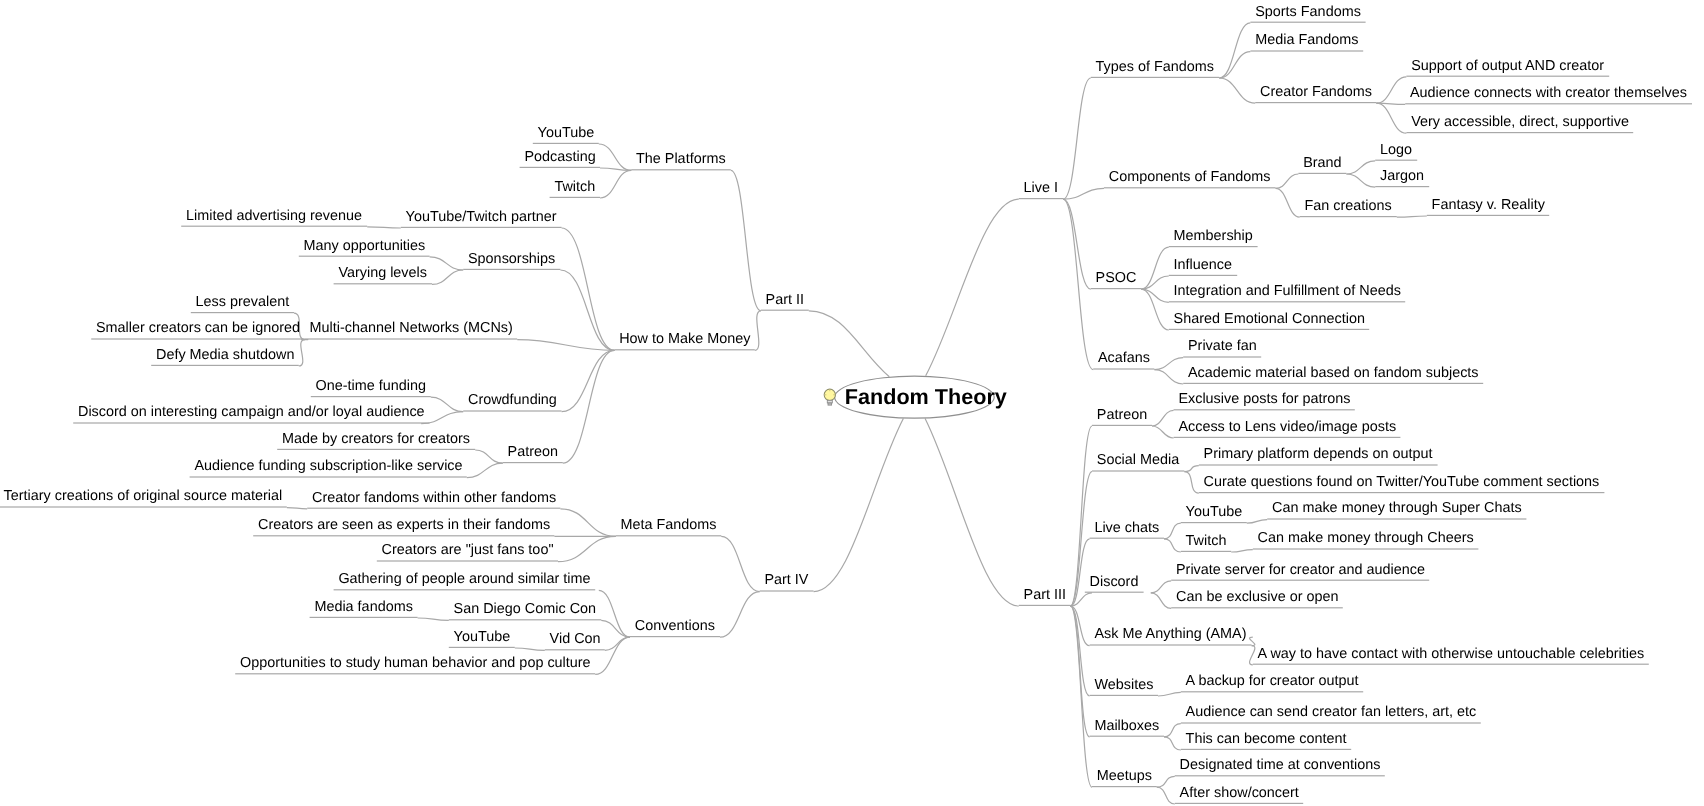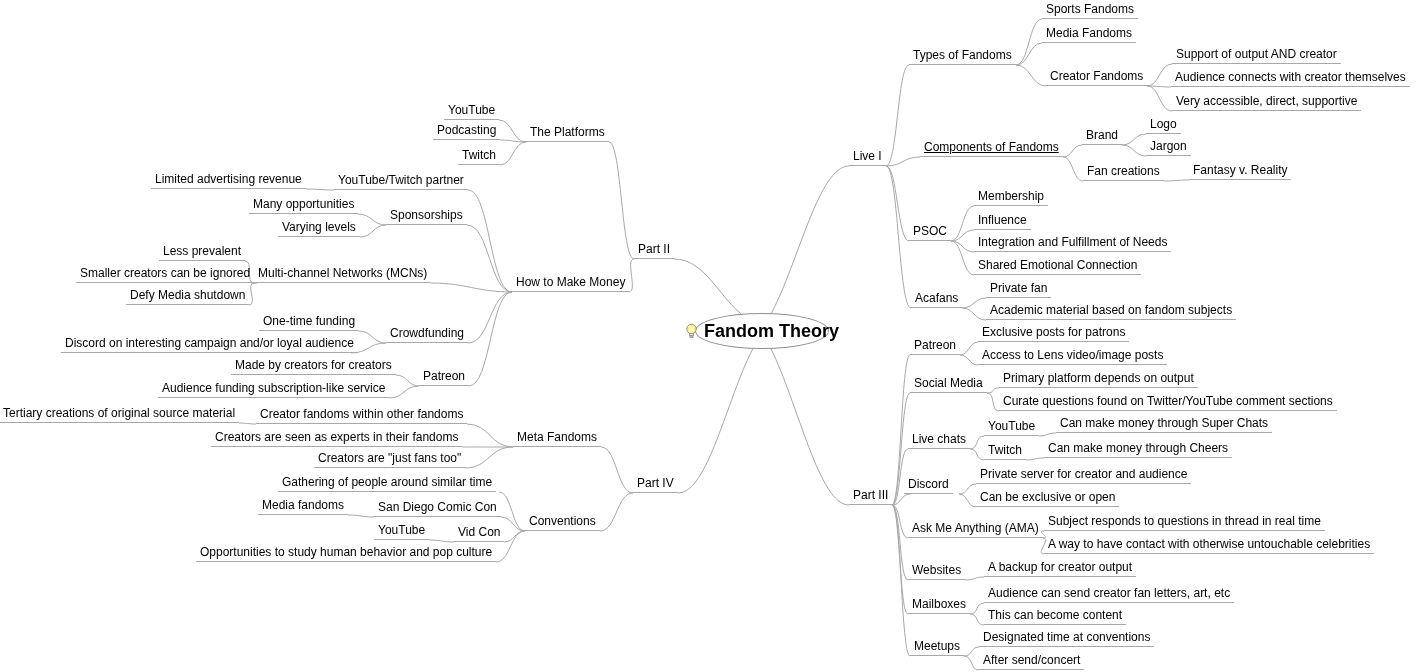--- a/index.html
+++ b/index.html
@@ -127,21 +127,21 @@
       <span class="root-label">Fandom Theory</span>
     </div>
   <div class="node" style="left: 849px; top: 149px;">Live I</div>
       <div class="node" style="left: 909px; top: 48px;">Types of Fandoms</div>
       <div class="node" style="left: 1042px; top: 2px;">Sports Fandoms</div>
       <div class="node" style="left: 1042px; top: 26px;">Media Fandoms</div>
       <div class="node" style="left: 1046px; top: 69px;">Creator Fandoms</div>
       <div class="node" style="left: 1172px; top: 47px;">Support of output AND creator</div>
       <div class="node" style="left: 1171px; top: 70px;">Audience connects with creator themselves</div>
       <div class="node" style="left: 1172px; top: 94px;">Very accessible, direct, supportive</div>
-      <div class="node" style="left: 920px; top: 140px; text-decoration: underline;">Components of Fandoms</div>
+      <div class="node" style="left: 920px; top: 140px;">Components of Fandoms</div>
       <div class="node" style="left: 1082px; top: 128px;">Brand</div>
       <div class="node" style="left: 1146px; top: 117px;">Logo</div>
       <div class="node" style="left: 1146px; top: 139px;">Jargon</div>
       <div class="node" style="left: 1083px; top: 164px;">Fan creations</div>
       <div class="node" style="left: 1189px; top: 163px;">Fantasy v. Reality</div>
       <div class="node" style="left: 909px; top: 224px;">PSOC</div>
       <div class="node" style="left: 974px; top: 189px;">Membership</div>
       <div class="node" style="left: 974px; top: 213px;">Influence</div>
       <div class="node" style="left: 974px; top: 235px;">Integration and Fulfillment of Needs</div>
       <div class="node" style="left: 974px; top: 258px;">Shared Emotional Connection</div>
@@ -157,30 +157,29 @@
       <div class="node" style="left: 999px; top: 394px;">Curate questions found on Twitter/YouTube comment sections</div>
       <div class="node" style="left: 908px; top: 432px;">Live chats</div>
       <div class="node" style="left: 984px; top: 419px;">YouTube</div>
       <div class="node" style="left: 1056px; top: 416px;">Can make money through Super Chats</div>
       <div class="node" style="left: 984px; top: 443px;">Twitch</div>
       <div class="node" style="left: 1044px; top: 441px;">Can make money through Cheers</div>
       <div class="node" style="left: 904px; top: 477px;">Discord</div>
       <div class="node" style="left: 976px; top: 467px;">Private server for creator and audience</div>
       <div class="node" style="left: 976px; top: 490px;">Can be exclusive or open</div>
       <div class="node" style="left: 908px; top: 521px;">Ask Me Anything (AMA)</div>
-      <div class="node" style="left: 1044px; top: 514px;">Subject responds to questions in thread in real time</div>
       <div class="node" style="left: 1044px; top: 537px;">A way to have contact with otherwise untouchable celebrities</div>
       <div class="node" style="left: 908px; top: 563px;">Websites</div>
       <div class="node" style="left: 984px; top: 560px;">A backup for creator output</div>
       <div class="node" style="left: 908px; top: 597px;">Mailboxes</div>
       <div class="node" style="left: 984px; top: 586px;">Audience can send creator fan letters, art, etc</div>
       <div class="node" style="left: 984px; top: 608px;">This can become content</div>
       <div class="node" style="left: 910px; top: 639px;">Meetups</div>
       <div class="node" style="left: 979px; top: 630px;">Designated time at conventions</div>
-      <div class="node" style="left: 979px; top: 653px;">After send/concert</div>
+      <div class="node" style="left: 979px; top: 653px;">After show/concert</div>
       <div class="node" style="left: 634px; top: 242px;">Part II</div>
       <div class="node" style="left: 526px; top: 125px;">The Platforms</div>
       <div class="node" style="left: 444px; top: 103px;">YouTube</div>
       <div class="node" style="left: 433px; top: 123px;">Podcasting</div>
       <div class="node" style="left: 458px; top: 148px;">Twitch</div>
       <div class="node" style="left: 512px; top: 275px;">How to Make Money</div>
       <div class="node" style="left: 334px; top: 173px;">YouTube/Twitch partner</div>
       <div class="node" style="left: 151px; top: 172px;">Limited advertising revenue</div>
       <div class="node" style="left: 386px; top: 208px;">Sponsorships</div>
       <div class="node" style="left: 249px; top: 197px;">Many opportunities</div>

